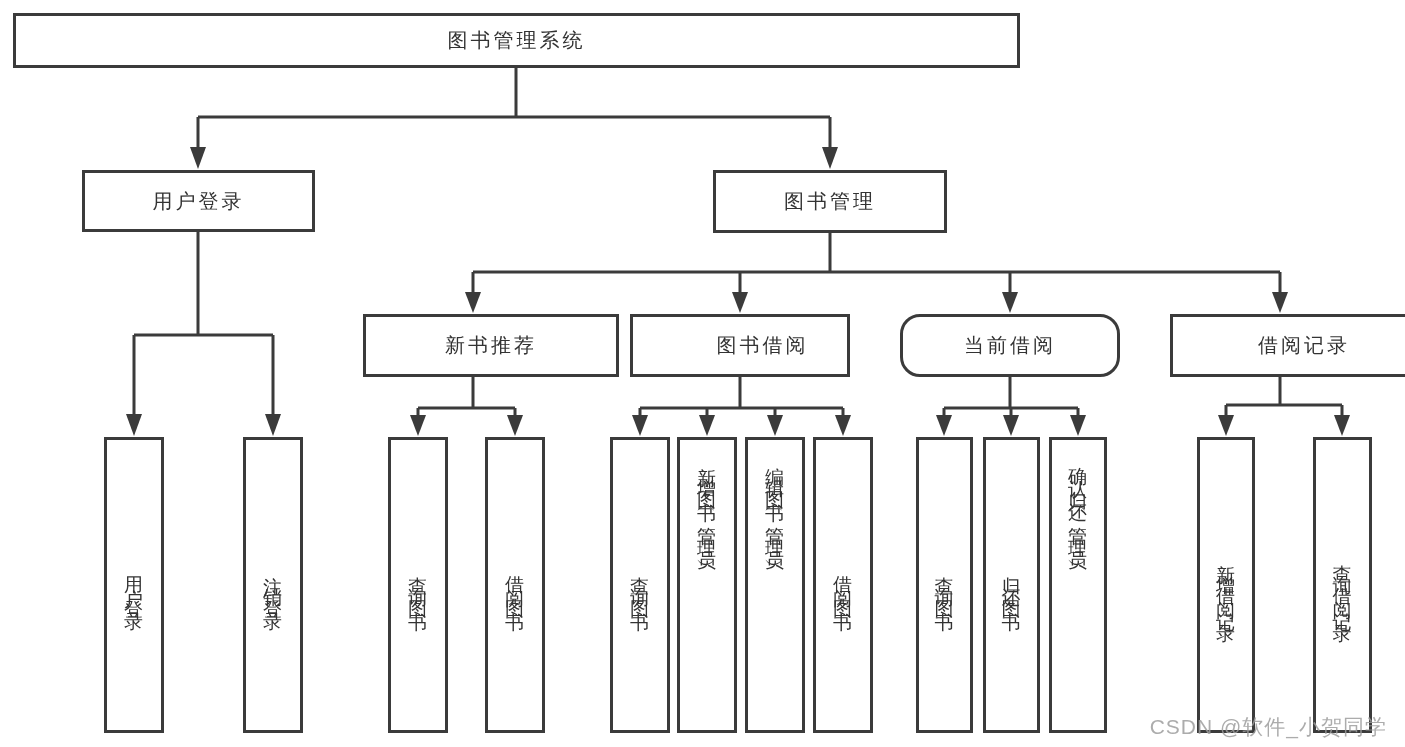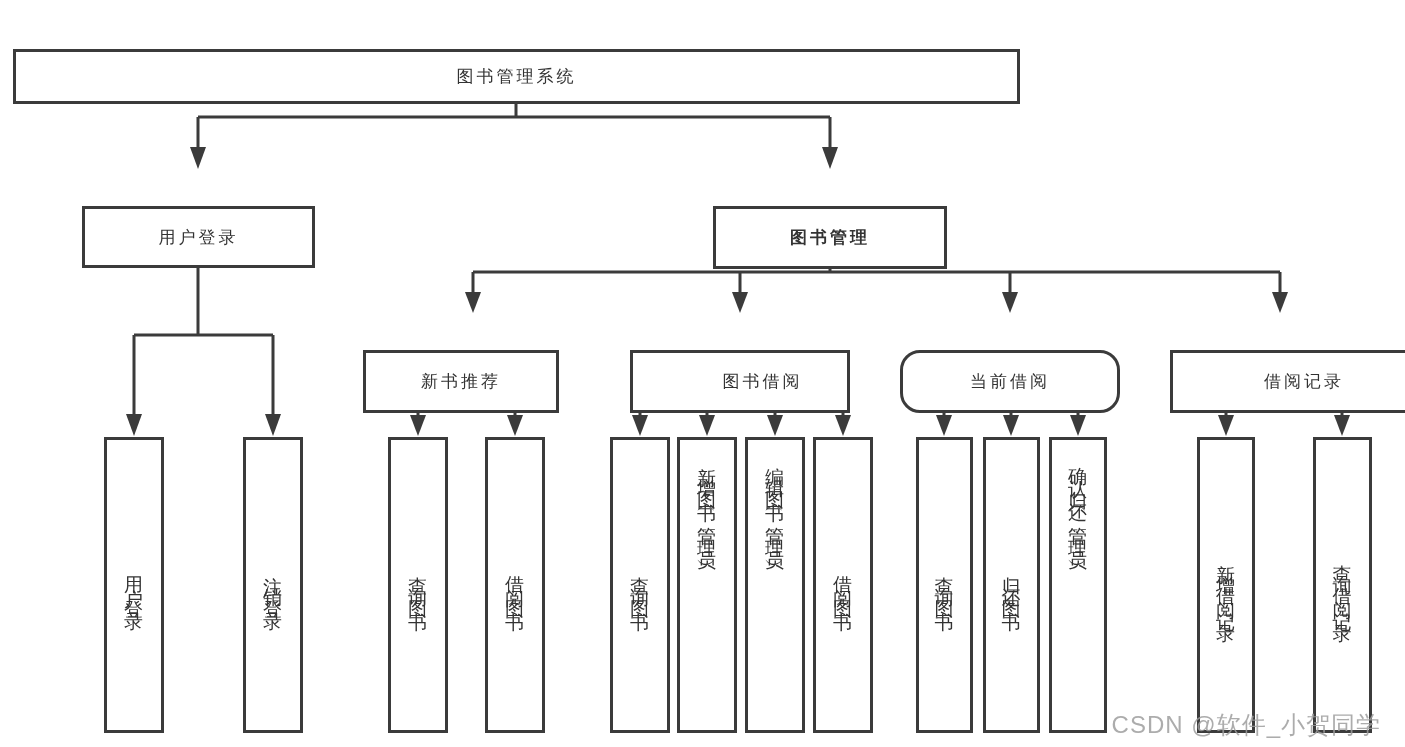--- a/index.html
+++ b/index.html
@@ -26,37 +26,36 @@
     position: absolute;
     box-sizing: border-box;
     border: 3px solid #3b3b3b;
     background: #ffffff;
     display: flex;
     align-items: center;
     justify-content: center;
     color: #333333;
   }
   .node.h {
-    font-size: 17px;
+    font-size: 20px;
     letter-spacing: 3px;
     white-space: nowrap;
-    margin-top: 36px;
   }
   .node.v {
     font-size: 19px;
     letter-spacing: 12px;
     writing-mode: vertical-rl;
     text-orientation: mixed;
     line-height: 1;
   }
   
   #n-root { left: 13px;   top: 13px;  width: 1007px; height: 55px; }
   #n-ul   { left: 82px;   top: 170px; width: 233px;  height: 62px; }
-  #n-bm   { left: 713px;  top: 170px; width: 234px;  height: 63px; font-weight: bold; }
-  #n-nb   { left: 363px;  top: 314px; width: 196px;  height: 63px; }
+  #n-bm   { left: 713px;  top: 170px; width: 234px;  height: 63px; }
+  #n-nb   { left: 363px;  top: 314px; width: 256px;  height: 63px; }
   #n-jy   { left: 630px;  top: 314px; width: 220px;  height: 63px; padding-left: 45px; }
   #n-dq   { left: 900px;  top: 314px; width: 220px;  height: 63px; border-radius: 20px; }
   #n-jl   { left: 1170px; top: 314px; width: 268px;  height: 63px; }
   
   #n-a1 { left: 104px;  top: 437px; width: 60px; height: 296px; }
   #n-a2 { left: 243px;  top: 437px; width: 60px; height: 296px; }
   #n-b1 { left: 388px;  top: 437px; width: 60px; height: 296px; }
   #n-b2 { left: 485px;  top: 437px; width: 60px; height: 296px; }
   #n-c1 { left: 610px;  top: 437px; width: 60px; height: 296px; }
   #n-c2 { left: 677px;  top: 437px; width: 60px; height: 296px; }
@@ -64,23 +63,23 @@
   #n-c4 { left: 813px;  top: 437px; width: 60px; height: 296px; }
   #n-d1 { left: 916px;  top: 437px; width: 57px; height: 296px; }
   #n-d2 { left: 983px;  top: 437px; width: 57px; height: 296px; }
   #n-d3 { left: 1049px; top: 437px; width: 58px; height: 296px; }
   #n-e1 { left: 1197px; top: 437px; width: 58px; height: 296px; }
   #n-e2 { left: 1313px; top: 437px; width: 59px; height: 296px; }
   
   #n-c2, #n-c3, #n-d3 { justify-content: flex-start; padding-top: 12px; }
   #watermark {
     position: absolute;
-    right: 24px;
+    right: 18px;
     bottom: 6px;
-    font-size: 24px;
+    font-size: 21px;
     color: rgba(158, 158, 158, 0.85);
     letter-spacing: 1px;
     white-space: nowrap;
     margin-left: 20px;
   }
 </style>
 </head>
 <body>
 
 <div id="canvas">

